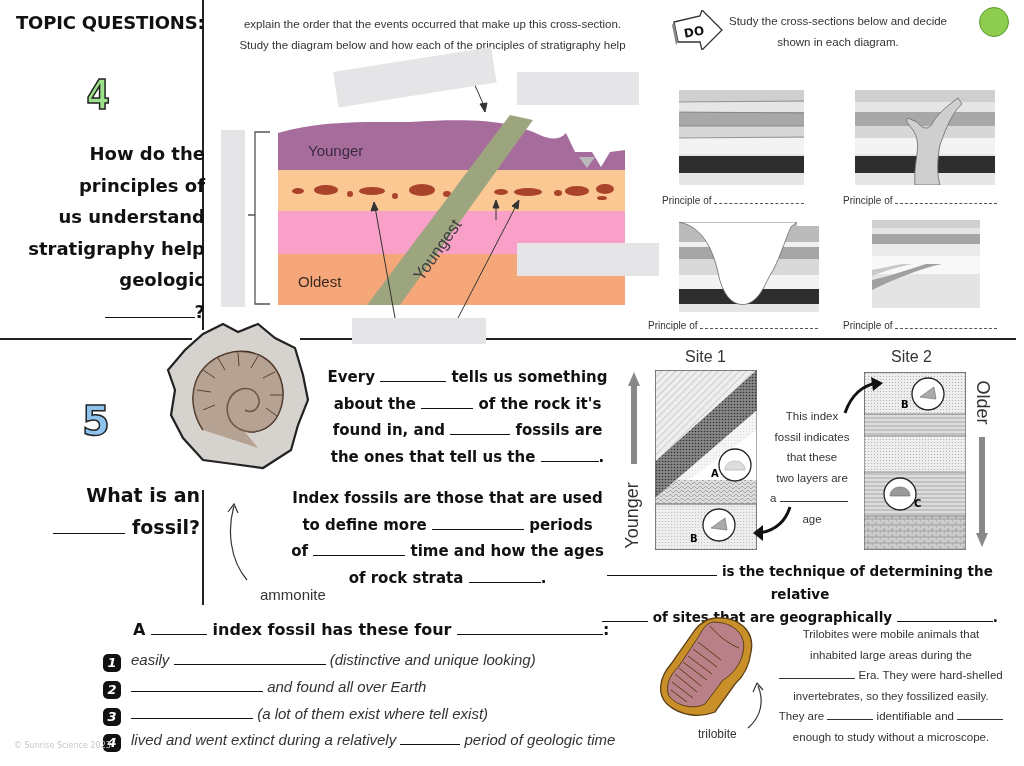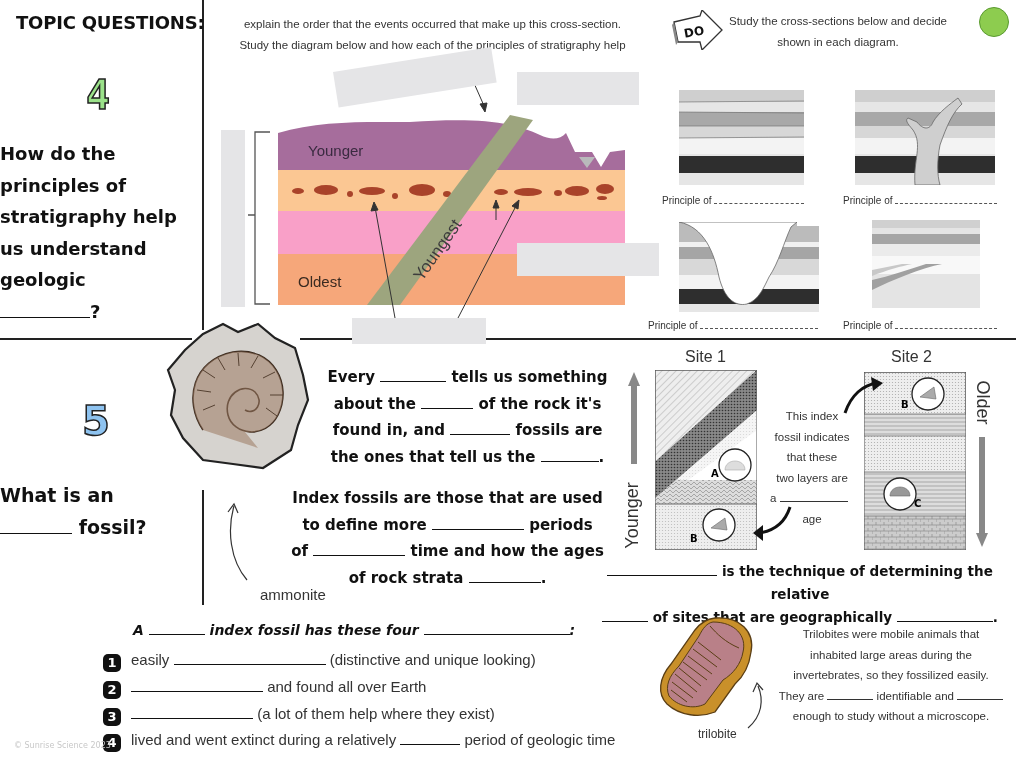--- a/index.html
+++ b/index.html
@@ -9,21 +9,21 @@
   .thin { font-family: "Liberation Sans", sans-serif; color: #333; }
   .hline { position: absolute; background: #222; height: 2px; }
   .vline { position: absolute; background: #222; width: 2px; }
   .blank { display: inline-block; border-bottom: 1.5px solid #111; vertical-align: baseline; height: 1px; }
   .blank.thin-b { border-bottom: 1px solid #333; }
   .center { text-align: center; }
 
   
   .topic-title { left: 16px; top: 12px; font-size: 18px; font-weight: 900; letter-spacing: -0.2px; font-family: "DejaVu Sans", sans-serif; }
   .num-badge { font-size: 40px; font-weight: 900; -webkit-text-stroke: 1.5px #222; }
-  .q-text { font-size: 18px; font-weight: bold; line-height: 31.5px; text-align: left; }
+  .q-text { font-size: 18px; font-weight: bold; line-height: 31.5px; text-align: right; }
 
   .instr { font-size: 11.5px; line-height: 21px; color: #333; text-align: center; font-family: "Liberation Sans", sans-serif; }
   .label-box { position: absolute; background: #e5e5e7; }
 
   .principle-label { position: absolute; font-size: 10px; color: #333; font-family: "Liberation Sans", sans-serif; white-space: nowrap; }
   .dash { display: inline-block; border-bottom: 1px dashed #555; height: 1px; vertical-align: baseline; }
 
   .mid-text { font-size: 15px; font-weight: bold; line-height: 26.5px; text-align: center; }
   .bottom-item { font-size: 15px; color: #333; font-family: "Liberation Sans", sans-serif; white-space: nowrap; }
   .num-icon { display: inline-block; width: 18px; height: 18px; background: #111; color: #fff; border-radius: 5px; font-size: 13px; font-weight: bold; text-align: center; line-height: 18px; margin-right: 10px; vertical-align: -2px; font-family: "DejaVu Sans", sans-serif; }
@@ -36,22 +36,22 @@
 <div class="hline" style="left:300px; top:338px; width:716px;"></div>
 <div class="vline" style="left:202px; top:490px; height:115px;"></div>
 
 <div class="abs topic-title">TOPIC QUESTIONS:</div>
 
 <div class="abs num-badge" style="left:86px; top:72px; color:#9be28a; font-family:'DejaVu Sans Mono', monospace;">4</div>
 
 <div class="abs q-text" style="left:0; top:138px; width:205px;">
   <div>How do the</div>
   <div>principles of</div>
+  <div>us understand</div>
   <div>stratigraphy help</div>
-  <div>us understand</div>
   <div>geologic</div>
   <div><span class="blank" style="width:90px;"></span><span>?</span></div>
 </div>
 
 <div class="abs instr" style="left:210px; top:14px; width:445px;">
   <div>explain the order that the events occurred that make up this cross-section.</div>
   <div>Study the diagram below and how each of the principles of stratigraphy help</div>
 </div>
 
 <svg class="abs" style="left:210px; top:60px;" width="450" height="280" viewBox="0 0 450 280">
@@ -314,28 +314,28 @@
   <div>two layers are</div>
   <div style="text-align:left; padding-left:10px;"><span>a</span> <span class="blank thin-b" style="width:68px;"></span></div>
   <div>age</div>
 </div>
 
 <div class="abs mid-text" style="left:585px; top:560px; width:430px; font-size:13.5px; line-height:23px;">
   <div><span class="blank" style="width:110px;"></span> <span>is the technique of determining the relative</span></div>
   <div><span class="blank" style="width:46px;"></span> <span>of sites that are geographically</span> <span class="blank" style="width:96px;"></span><span>.</span></div>
 </div>
 
-<div class="abs mid-text" style="left:133px; top:617px; text-align:right; font-size:14px; white-space:nowrap;font-style:italic;">
+<div class="abs mid-text" style="left:133px; top:617px; text-align:right; font-size:16px; white-space:nowrap;">
   <span>A</span> <span class="blank" style="width:56px;"></span> <span>index fossil has these four</span> <span class="blank" style="width:146px;"></span><span>:</span>
 </div>
 
-<div class="abs" style="left:103px; top:647px; line-height:26.8px;">
+<div class="abs" style="left:103px; top:647px; line-height:26.8px;font-style:italic;">
   <div class="bottom-item"><span class="num-icon">1</span><span>easily</span> <span class="blank" style="width:152px;"></span> <span>(distinctive and unique looking)</span></div>
   <div class="bottom-item"><span class="num-icon">2</span><span class="blank" style="width:132px;"></span> <span>and found all over Earth</span></div>
-  <div class="bottom-item"><span class="num-icon">3</span><span class="blank" style="width:122px;"></span> <span>(a lot of them help where they exist)</span></div>
+  <div class="bottom-item"><span class="num-icon">3</span><span class="blank" style="width:122px;"></span> <span>(a lot of them exist where tell exist)</span></div>
   <div class="bottom-item"><span class="num-icon">4</span><span>lived and went extinct during a relatively</span> <span class="blank" style="width:60px;"></span> <span>period of geologic time</span></div>
 </div>
 
 <div class="abs" style="left:14px; top:741px; font-size:8px; color:#c8c8c8; font-weight:normal;text-align:right;">© Sunrise Science 2023</div>
 
 <svg class="abs" style="left:655px; top:612px;" width="115" height="110" viewBox="0 0 115 110">
   <path d="M60 6 C85 4 100 20 96 40 C94 55 88 65 80 72 L60 100 C45 106 25 104 12 92 C2 82 4 66 16 52 L40 18 C46 10 52 7 60 6 Z" fill="#c9902a" stroke="#5a3e15" stroke-width="1.3"></path>
   <path d="M58 10 C80 10 92 24 88 40 C86 52 78 62 68 68 L50 92 C38 98 22 94 14 84 C10 74 14 64 24 54 L44 24 C48 16 52 11 58 10 Z" fill="#b98088" stroke="#5a3e15" stroke-width="1"></path>
   <g stroke="#5a3e15" stroke-width="1" fill="none">
     <path d="M24 56 L46 74"></path>
@@ -351,16 +351,17 @@
 </svg>
 <svg class="abs" style="left:740px; top:680px;" width="30" height="50" viewBox="0 0 30 50">
   <path d="M8 48 C22 36 24 20 18 6" fill="none" stroke="#333" stroke-width="1.2"></path>
   <path d="M13 12 L17 3 L23 10" fill="none" stroke="#333" stroke-width="1.2"></path>
 </svg>
 <div class="abs thin" style="left:698px; top:727px; font-size:12px;">trilobite</div>
 
 <div class="abs thin center" style="left:768px; top:624px; width:246px; font-size:11.5px; line-height:20.5px;">
   <div>Trilobites were mobile animals that</div>
   <div>inhabited large areas during the</div>
+  <div><span class="blank thin-b" style="width:76px;"></span> <span>Era. They were hard-shelled</span></div>
   <div>invertebrates, so they fossilized easily.</div>
   <div><span>They are</span> <span class="blank thin-b" style="width:46px;"></span> <span>identifiable and</span> <span class="blank thin-b" style="width:46px;"></span></div>
   <div>enough to study without a microscope.</div>
 </div>
 
 </body></html>

